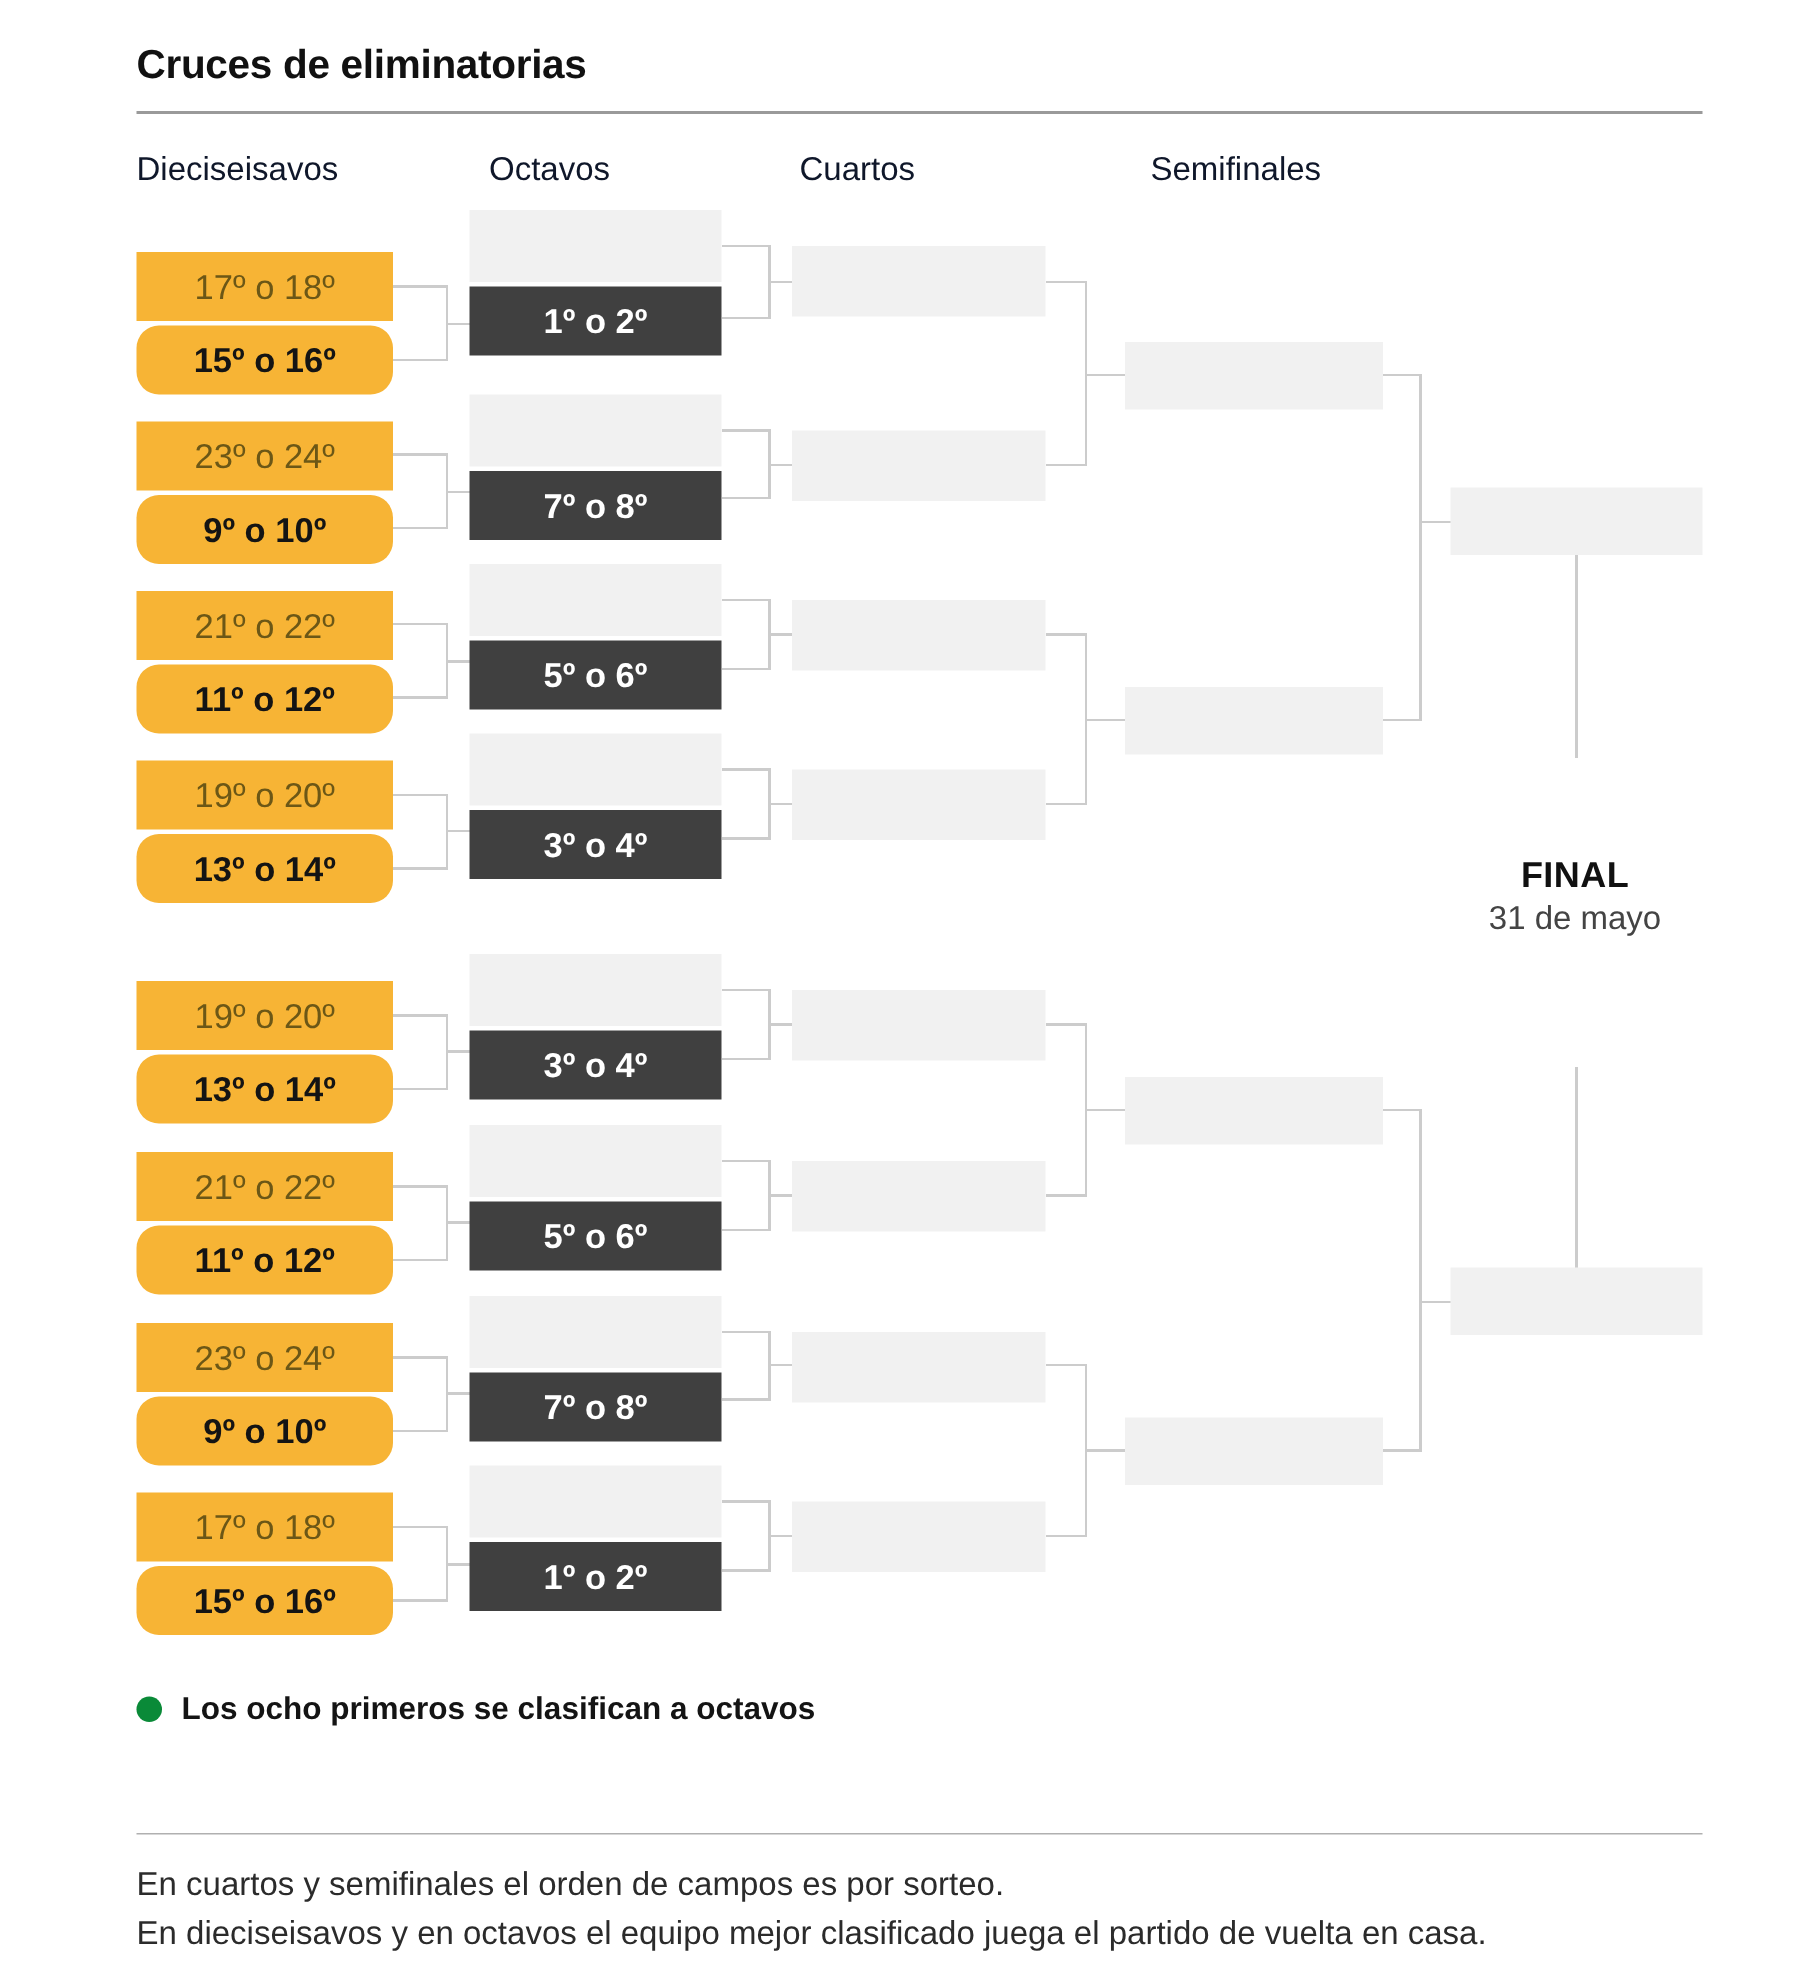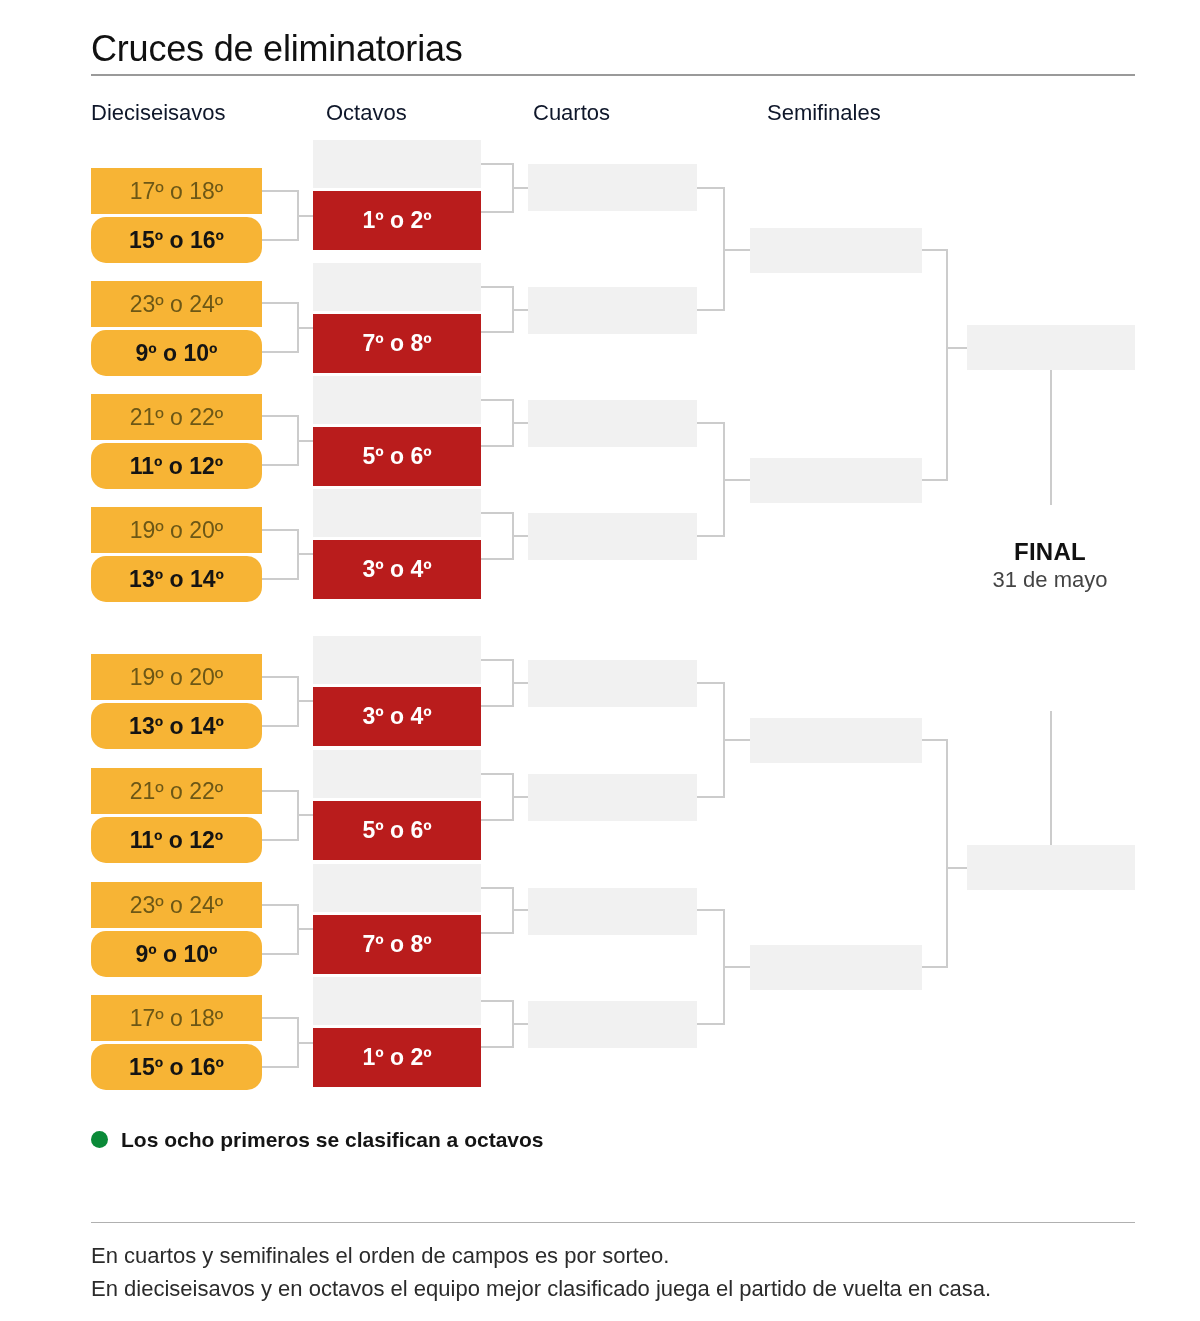--- a/index.html
+++ b/index.html
@@ -15,22 +15,22 @@
     font-family: "Liberation Sans", "DejaVu Sans", sans-serif;
     color: #1a1a1a;
     overflow: hidden;
   }
 
   
   .title {
     position: absolute;
     left: 91px;
     top: 28px;
-    font-size: 36px;
-    font-weight: normal;
+    font-size: 27px;
+    font-weight: bold;
     letter-spacing: -0.2px;
     color: #111111;
   }
   .title-rule {
     position: absolute;
     left: 91px;
     top: 74px;
     width: 1044px;
     height: 2px;
     background: #9a9a9a;
@@ -80,22 +80,22 @@
   .r16-row.bottom { top: 49px; font-weight: bold; color: #141414; border-radius: 15px; }
 
   .oct-group { position: absolute; left: 313px; width: 168px; }
   .oct-gray {
     position: absolute; left: 0; top: 0;
     width: 168px; height: 48px;
     background: #f1f1f1;
   }
   .oct-green {
     position: absolute; left: 0; top: 51px;
-    width: 168px; height: 59px;
-    background: #b91c1c;
+    width: 168px; height: 46px;
+    background: #404040;
     display: flex; align-items: center; justify-content: center;
     color: #ffffff; font-size: 23px; font-weight: bold;
   }
 
   .qf-box {
     position: absolute; left: 528px;
     width: 169px; height: 47px;
     background: #f1f1f1;
   }
   .sf-box {
@@ -108,20 +108,21 @@
     width: 168px; height: 45px;
     background: #f1f1f1;
   }
 
   
   .final-label {
     position: absolute;
     left: 930px;
     width: 240px;
     text-align: center;
+    margin-top: 32px;
   }
   .final-label .fl-title {
     font-size: 24px;
     font-weight: bold;
     color: #111111;
     letter-spacing: 0.3px;
   }
   .final-label .fl-city,
   .final-label .fl-date {
     font-size: 22px;

